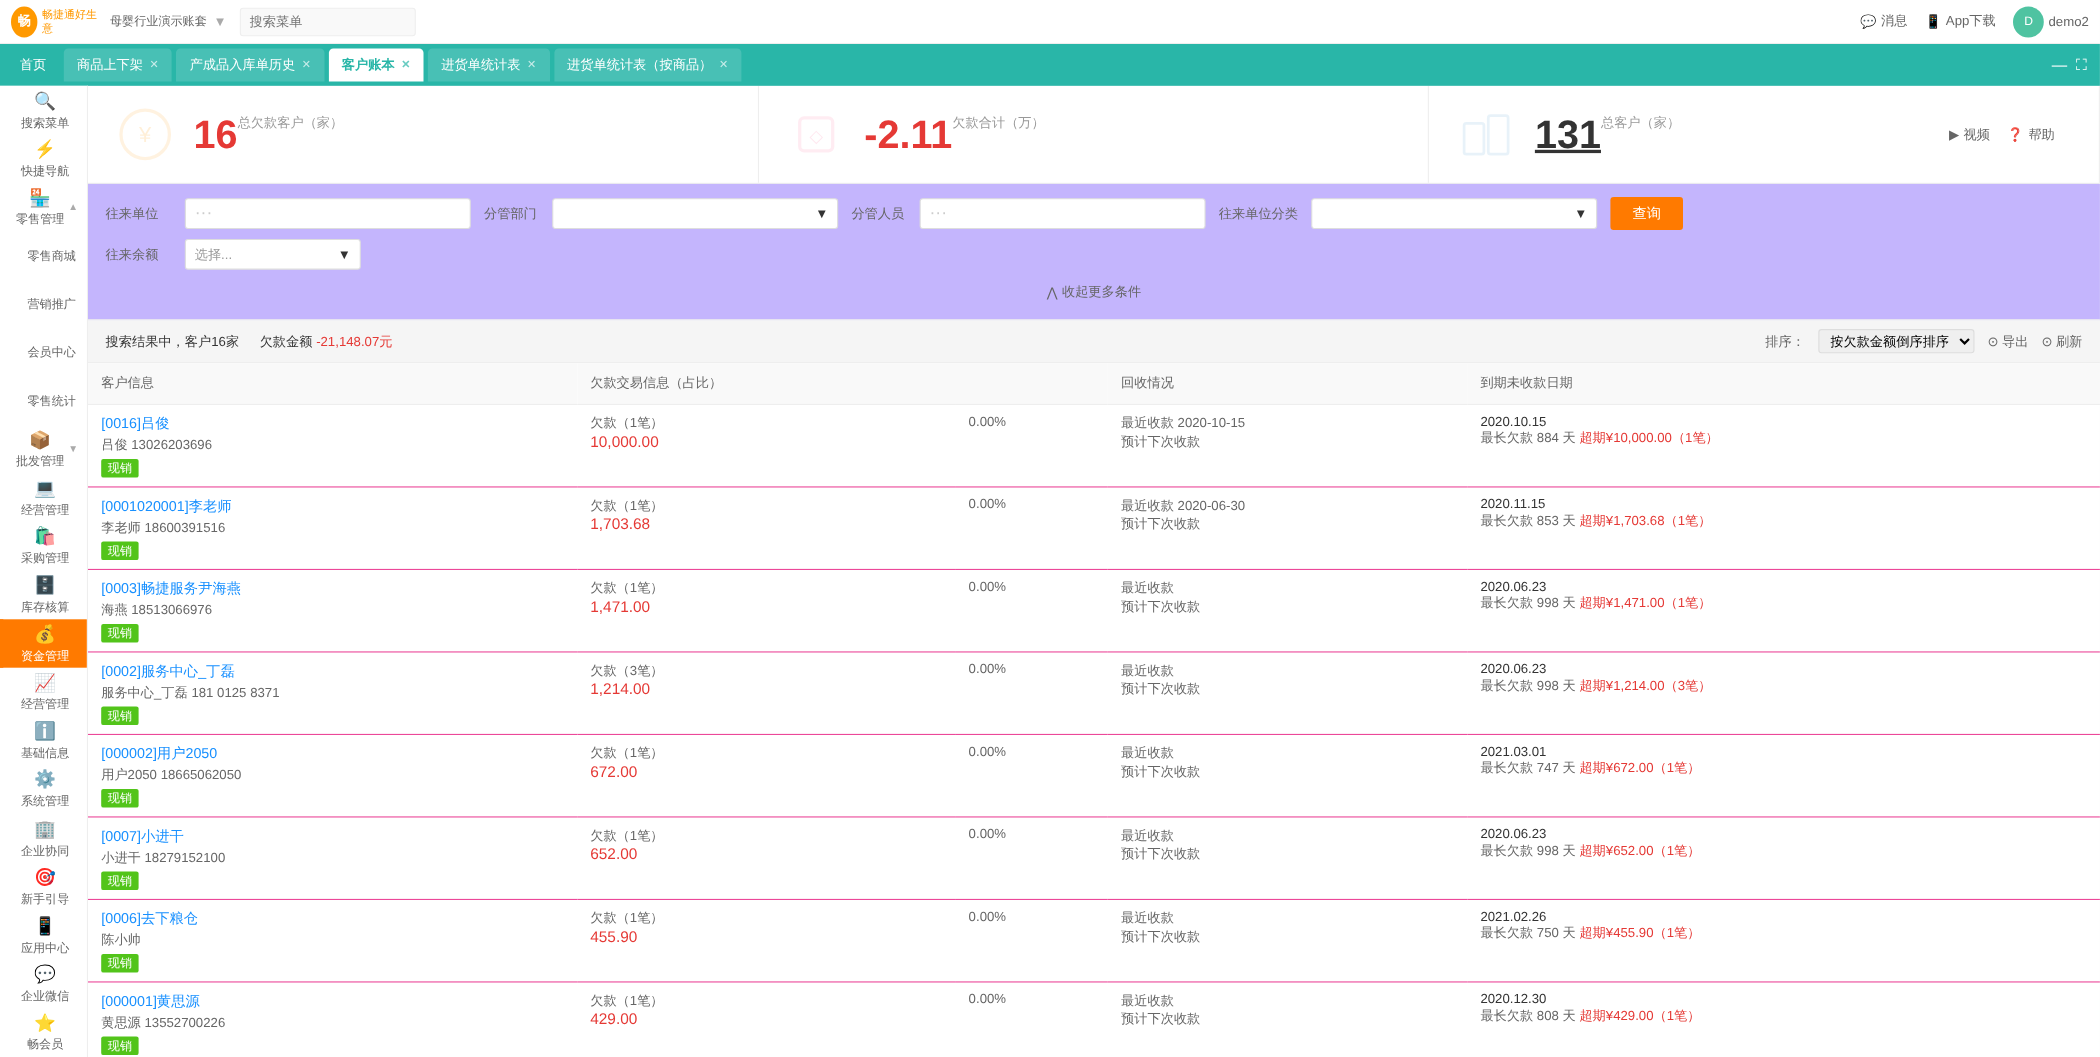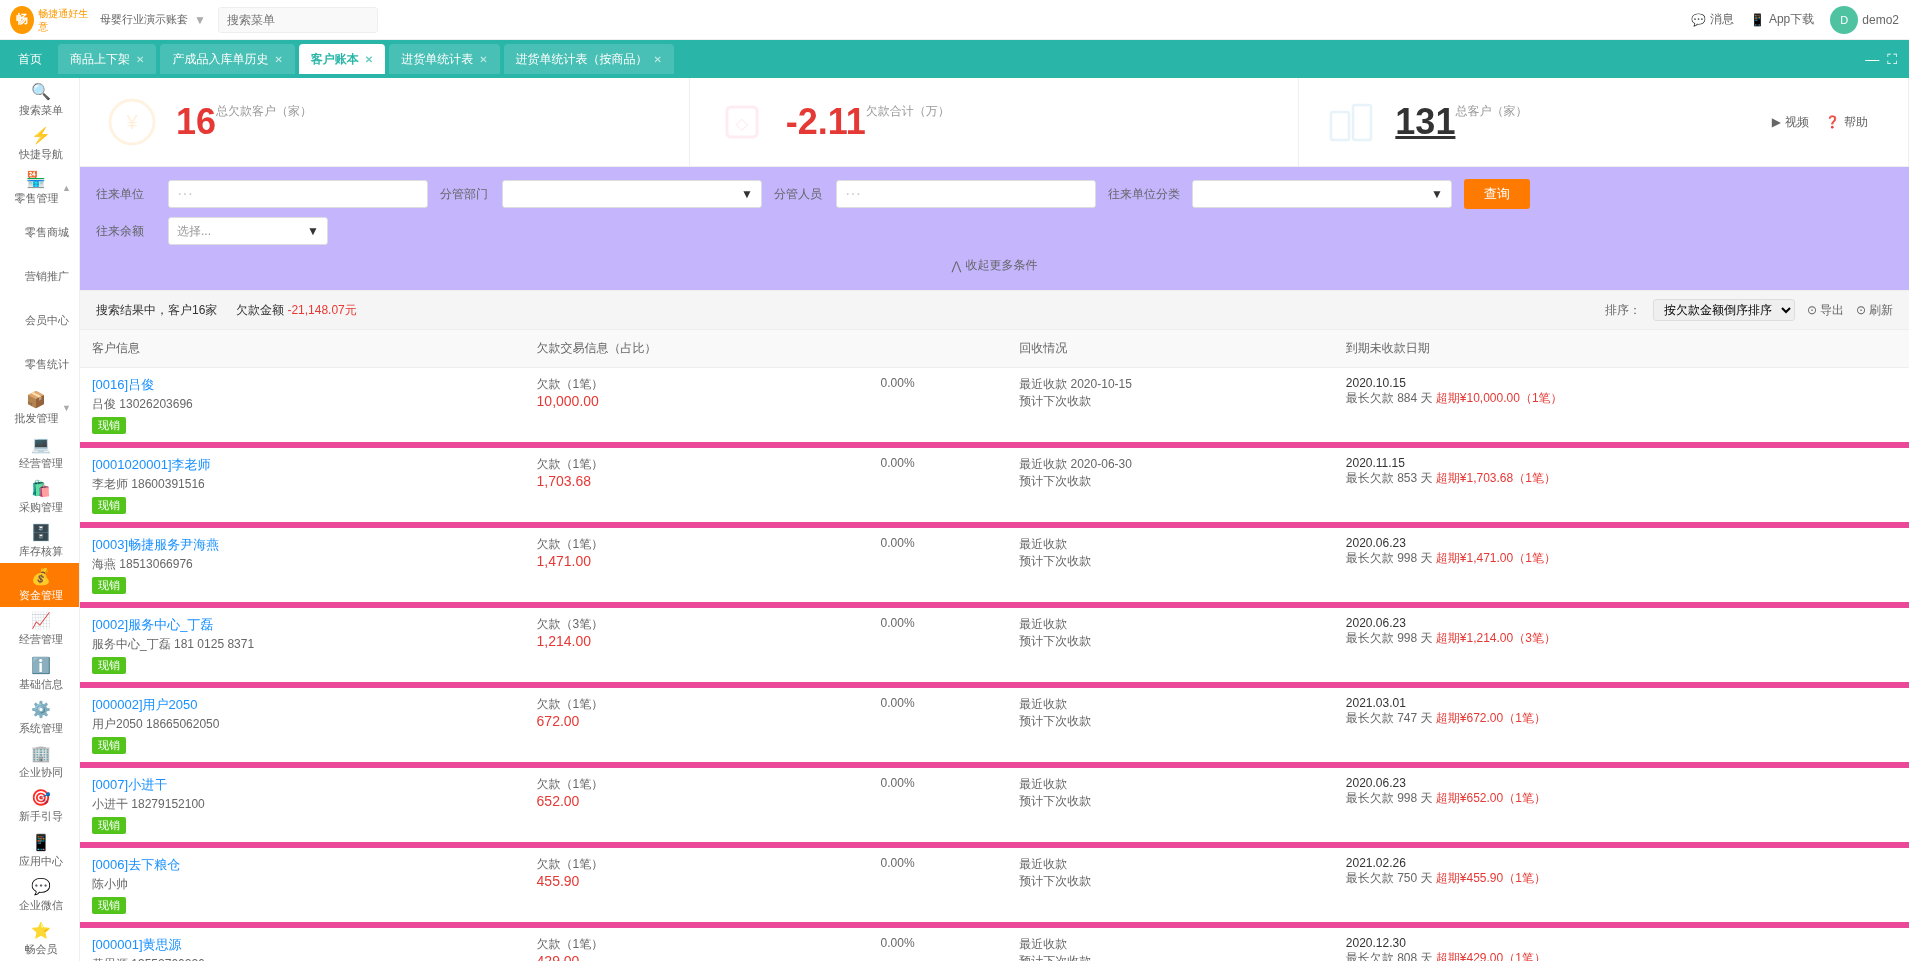--- a/index.html
+++ b/index.html
@@ -66,21 +66,21 @@
     .result-bar { background: #f5f5f5; padding: 8px 16px; display: flex; align-items: center; justify-content: space-between; border-bottom: 1px solid #eee; }
     .result-info { font-size: 12px; color: #333; }
     .result-info span.highlight { color: #e53935; }
     .result-actions { display: flex; align-items: center; gap: 12px; font-size: 12px; color: #666; }
     .result-actions select { border: 1px solid #ddd; border-radius: 3px; padding: 2px 6px; font-size: 12px; }
     .result-action-btn { cursor: pointer; display: flex; align-items: center; gap: 3px; }
 
     
     .data-table { width: 100%; background: #fff; border-collapse: collapse; }
     .data-table th { padding: 10px 12px; background: #f9f9f9; font-size: 12px; color: #666; font-weight: normal; text-align: left; border-bottom: 1px solid #eee; }
-    .data-table td { padding: 8px 12px; border-bottom: 6px solid #ec4899; font-size: 12px; vertical-align: top; }
+    .data-table td { padding: 8px 12px; border-bottom: 1px solid #ec4899; font-size: 12px; vertical-align: top; }
     .customer-name { color: #1890ff; cursor: pointer; font-size: 13px; }
     .customer-sub { font-size: 12px; color: #666; margin-top: 2px; }
     .tag-green { display: inline-block; background: #52c41a; color: #fff; font-size: 11px; padding: 1px 6px; border-radius: 2px; margin-top: 4px; }
     .amount-red { color: #e53935; font-size: 14px; font-weight: 500; }
     .amount-pct { color: #666; font-size: 12px; margin-top: 0; }
     .recovery-info { font-size: 12px; color: #666; }
     .overdue-info { font-size: 12px; color: #666; }
     .overdue-link { color: #e53935; cursor: pointer; }
     .overdue-days { color: #333; }
   </style>

